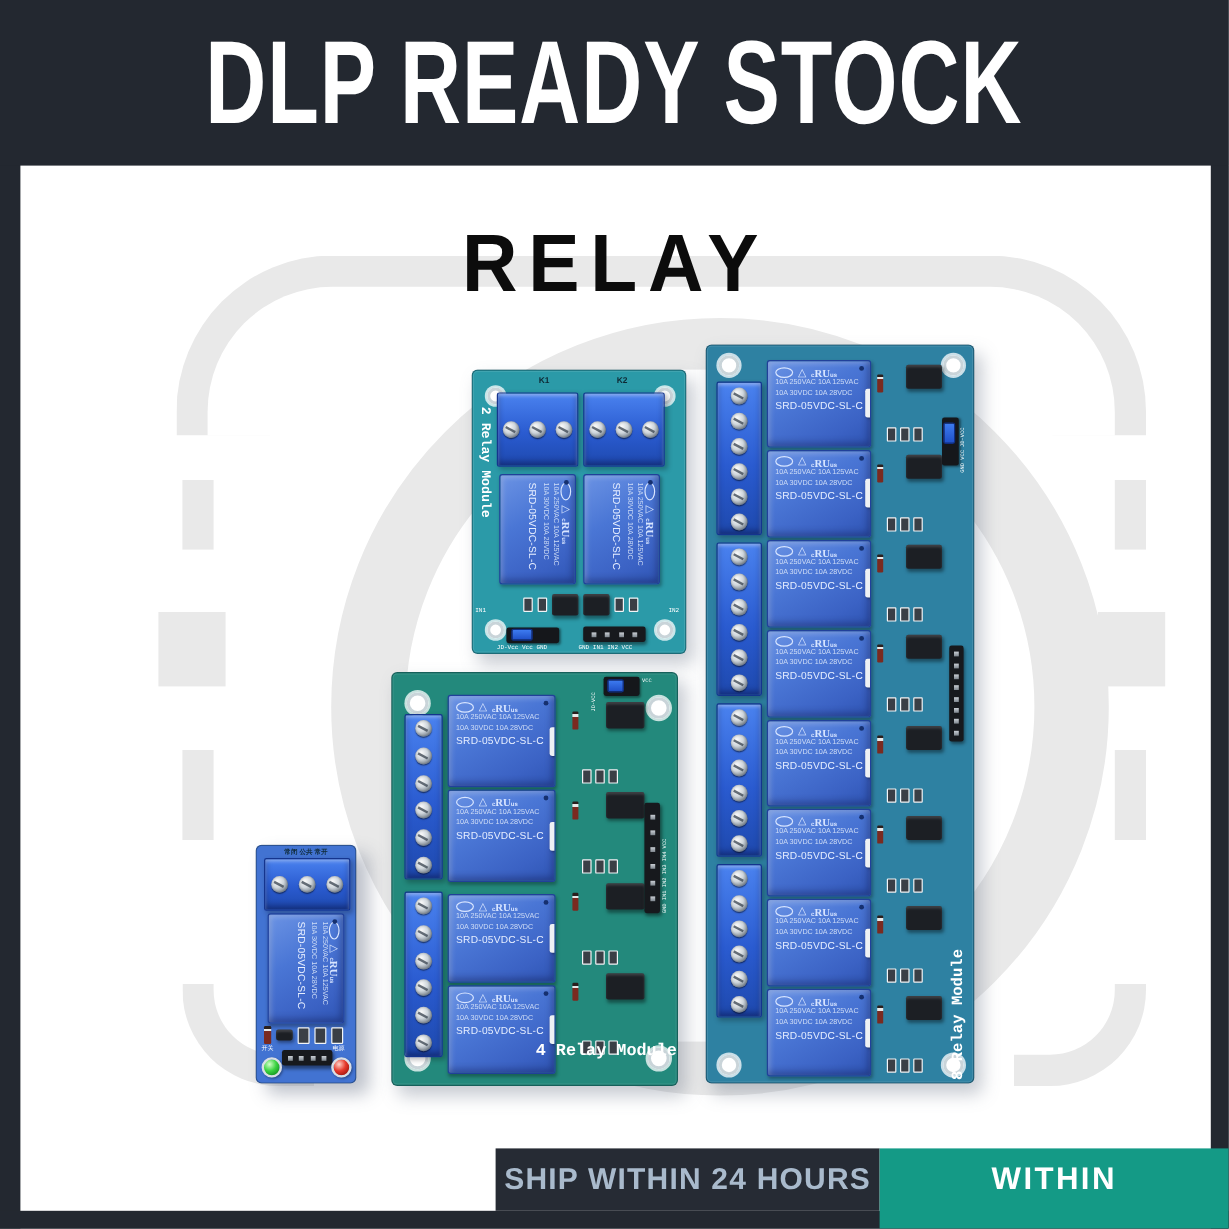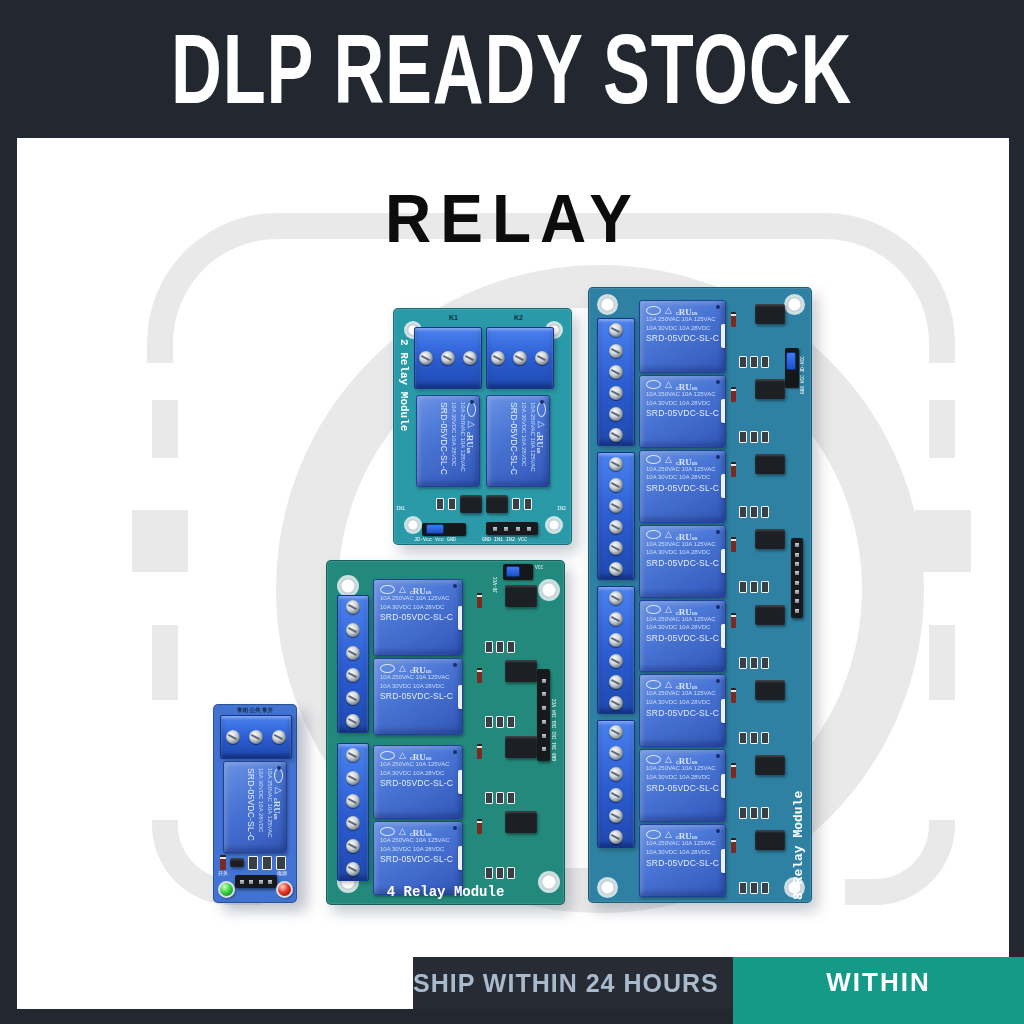--- a/index.html
+++ b/index.html
@@ -101,21 +101,21 @@
   
   .board-2ch{left:376px;top:170px;width:179px;height:237px;background:#2b9aa8;}
   .board-8ch{left:571px;top:149px;width:224px;height:616px;background:#2e81a2;}
   .board-4ch{left:309px;top:422px;width:239px;height:345px;background:#23897c;}
   .board-1ch{left:196px;top:566px;width:84px;height:199px;background:#4273d2;
              box-shadow:10px 8px 14px rgba(110,120,140,.45);}
   .stack{display:flex;}
 
   
   .ship-bar{position:absolute;left:413px;top:957px;width:320px;height:52px;background:#262b34;z-index:3;
-            display:flex;align-items:center;justify-content:flex-start;}
+            display:flex;align-items:center;justify-content:center;}
   .ship-label{color:#a9bacc;font-size:25px;font-weight:bold;letter-spacing:1px;white-space:nowrap;}
   .display-bar{position:absolute;left:733px;top:957px;width:291px;height:67px;background:#149a86;z-index:4;
                display:flex;align-items:flex-start;justify-content:center;}
   .display-label{color:#fff;font-size:26px;font-weight:900;letter-spacing:2px;margin-top:10px;}
 </style>
 </head>
 <body>
 
 <div class="stage">
 
@@ -531,21 +531,21 @@
       <div class="silk" style="left:208px;top:4px;font-size:4.5px;">VCC</div>
       <div class="header v" style="position:absolute;left:210px;top:108px;width:13px;height:92px;">
           <span class="pin"></span>
           <span class="pin"></span>
           <span class="pin"></span>
           <span class="pin"></span>
           <span class="pin"></span>
           <span class="pin"></span>
         </div>
       <div class="silk vtext-up" style="left:225px;top:108px;height:92px;font-size:4.5px;">GND IN1 IN2 IN3 IN4 VCC</div>
-      <div class="board-label" style="position:absolute;left:0;bottom:4px;width:100%;text-align:center;font-size:14px;">4 Relay Module</div>
+      <div class="board-label" style="position:absolute;left:0;bottom:20px;width:100%;text-align:right;font-size:14px;">4 Relay Module</div>
     </div>
 
     <div class="board board-1ch">
       <div class="silk-dark" style="left:0;top:2px;width:100%;text-align:center;font-size:5.5px;font-weight:bold;">常闭 公共 常开</div>
       <div class="tblock" style="position:absolute;left:6px;top:10px;width:72px;height:44px;">
           <span class="screw"></span>
           <span class="screw"></span>
           <span class="screw"></span>
         </div>
       <div class="relay relay-v" style="position:absolute;left:9px;top:56px;width:64px;height:92px;">

